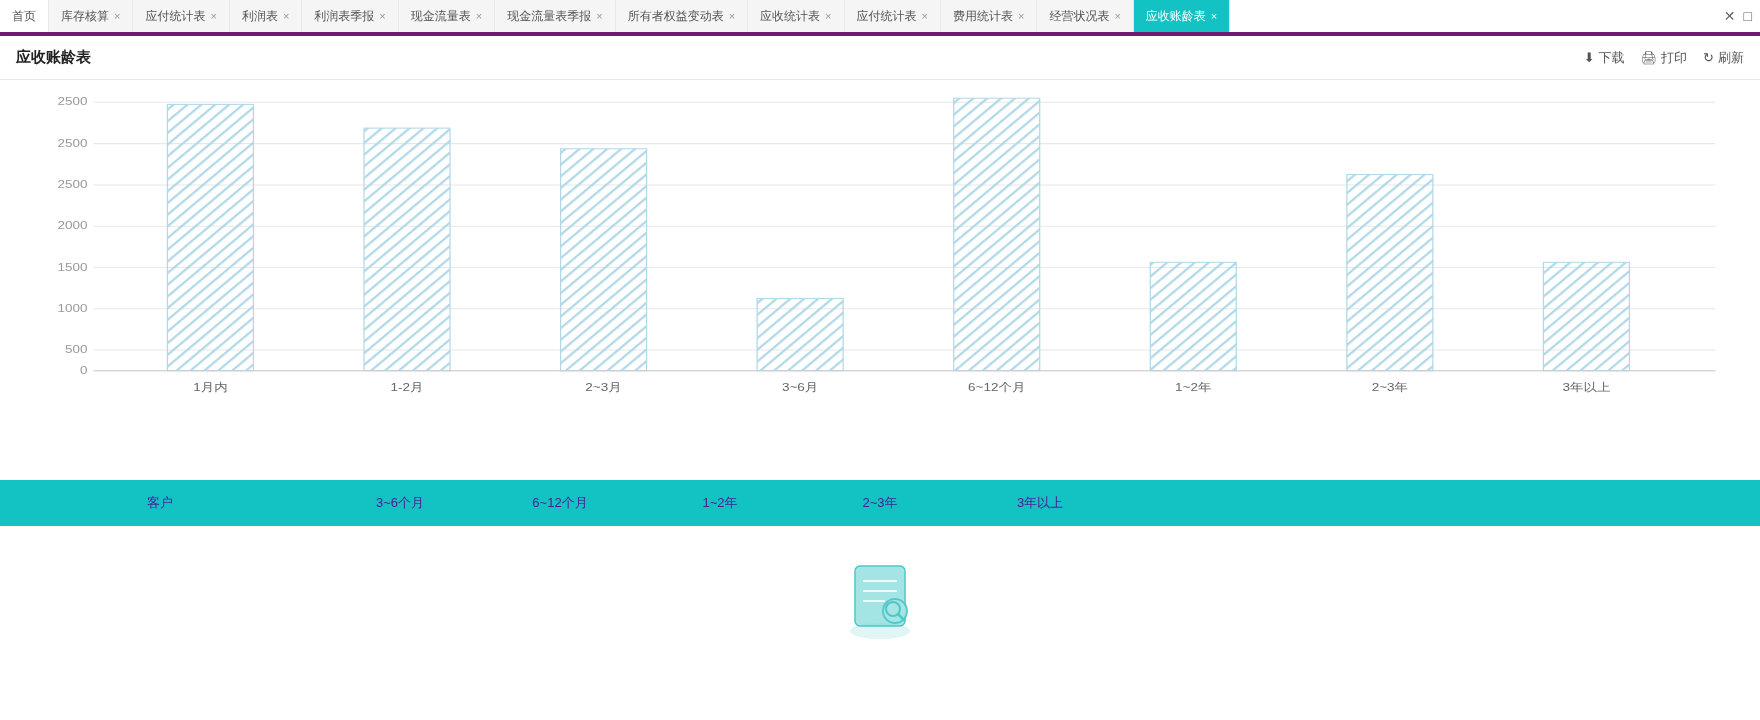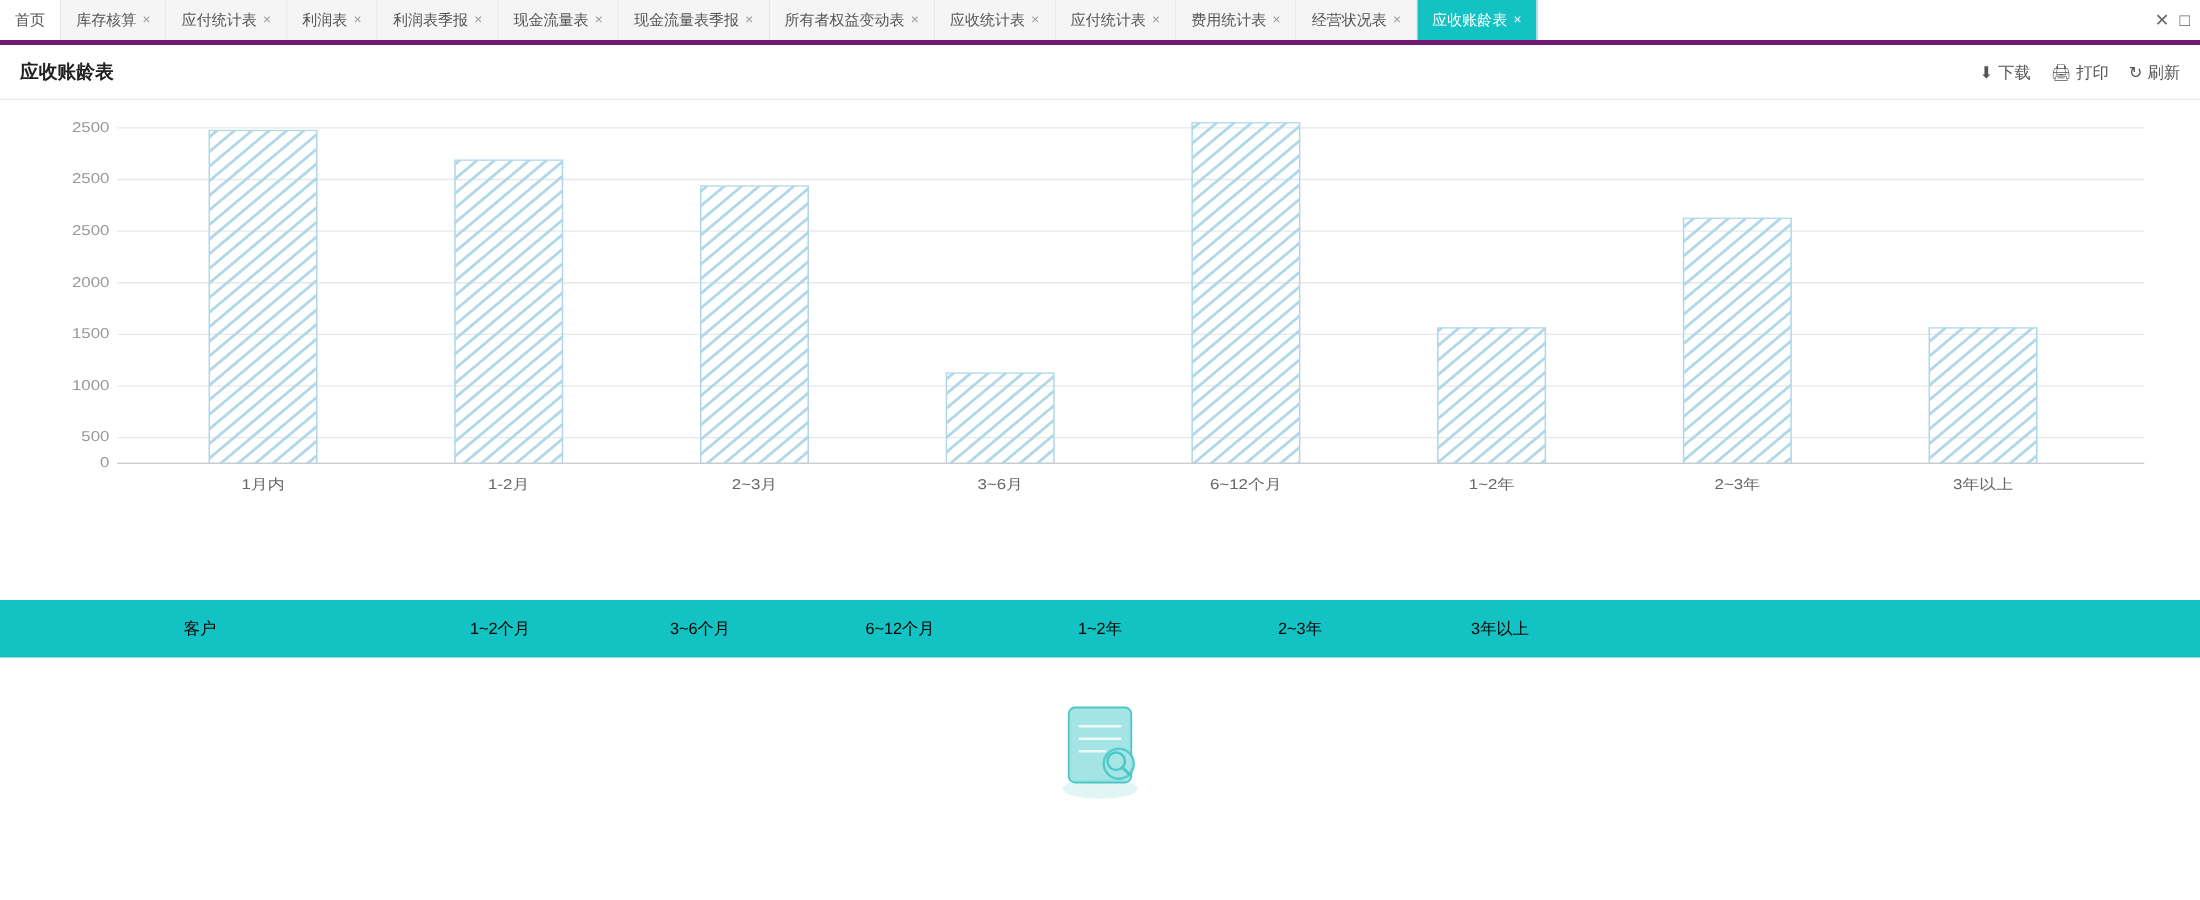--- a/index.html
+++ b/index.html
@@ -100,21 +100,21 @@
       padding: 12px 20px 8px 20px;
       background: #fff;
       height: 400px;
     }
 
     
     .table-header {
       display: grid;
       grid-template-columns: 2fr 1fr 1fr 1fr 1fr 1fr 1fr 1fr 1fr 1fr;
       background: #13c2c2;
-      color: #000000;
+      color: #4c1d95;
       font-size: 13px;
     }
     .table-header-cell {
       text-align: center;
       padding: 14px 8px;
       font-weight: 500;
     }
 
     
     .empty-state {
@@ -266,21 +266,20 @@
       <text x="635" y="290" text-anchor="middle" font-size="11" fill="#666">3~6月</text>
       <text x="795" y="290" text-anchor="middle" font-size="11" fill="#666">6~12个月</text>
       <text x="955" y="290" text-anchor="middle" font-size="11" fill="#666">1~2年</text>
       <text x="1115" y="290" text-anchor="middle" font-size="11" fill="#666">2~3年</text>
       <text x="1275" y="290" text-anchor="middle" font-size="11" fill="#666">3年以上</text>
     </svg>
   </div>
 
   <div class="table-header" id="table-header">
   <div class="table-header-cell">客户</div>
-      <div class="table-header-cell">1~2个月</div>
       <div class="table-header-cell">3~6个月</div>
       <div class="table-header-cell">6~12个月</div>
       <div class="table-header-cell">1~2年</div>
       <div class="table-header-cell">2~3年</div>
       <div class="table-header-cell">3年以上</div>
     </div>
 
   <div class="empty-state">
     <svg width="100" height="100" viewBox="0 0 100 100">
 

